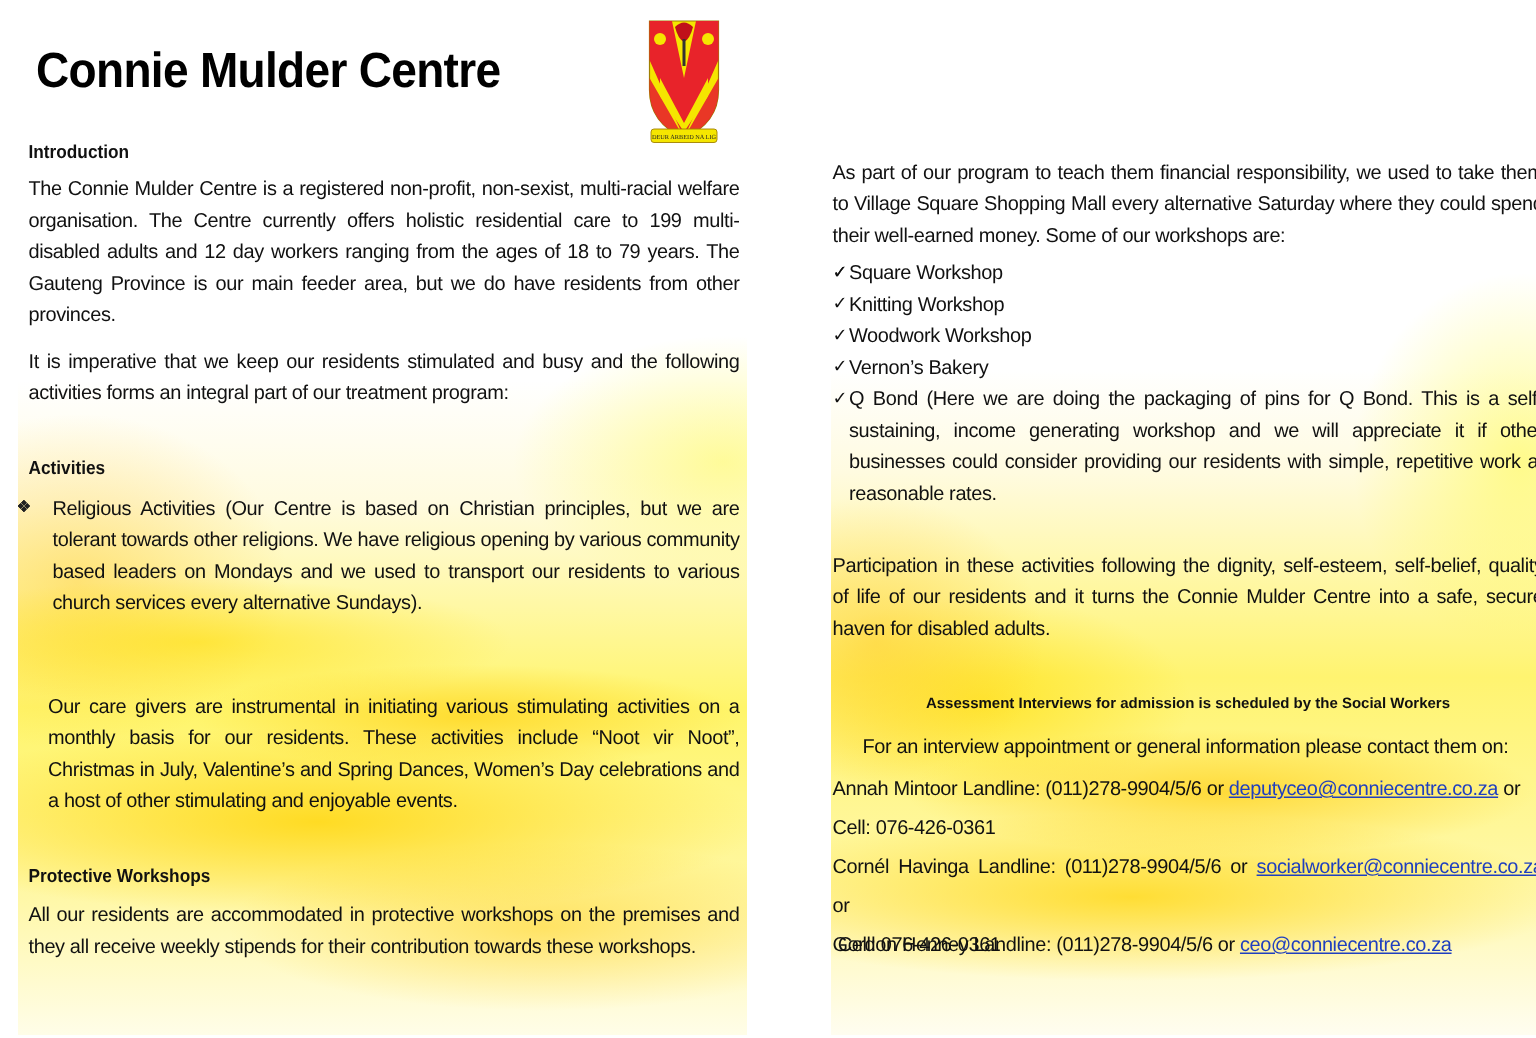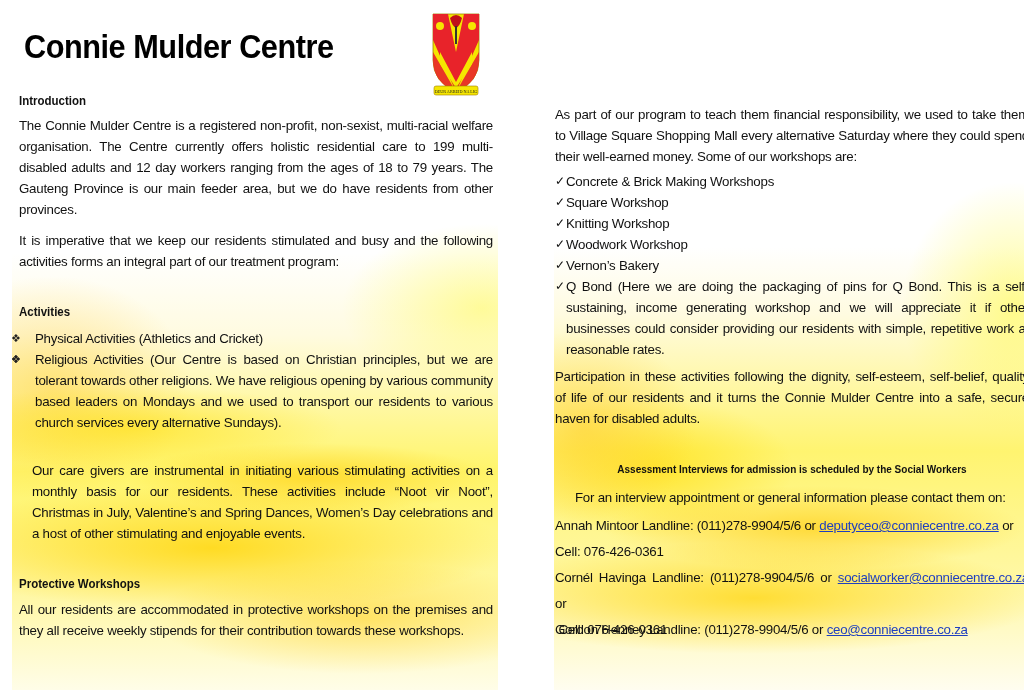--- a/index.html
+++ b/index.html
@@ -96,21 +96,20 @@
       <p class="narrow">It is imperative that we keep our residents stimulated and busy and the following activities forms an integral part of our treatment program:</p>
     </div>
 
     <div class="block" style="top:297px;">
       <div class="h">Activities</div>
     </div>
 
     <div class="block bullets" style="top:320px; left:9px; width:472px;">
       <div class="li narrow">
         <span class="mark">❖</span>
-        <span>Physical Activities (Athletics and Cricket)</span>
       </div>
       <div class="li narrow">
         <span class="mark">❖</span>
       </div>
       <div class="li narrow">
         <span class="mark">❖</span>
         <span>Religious Activities (Our Centre is based on Christian principles, but we are tolerant towards other religions. We have religious opening by various community based leaders on Mondays and we used to transport our residents to various church services every alternative Sundays).</span>
       </div>
     </div>
 
@@ -130,21 +129,20 @@
 <div class="page right">
   <div class="swirl"></div>
   <div class="content">
     <div class="block" style="top:96px;">
       <p class="narrow">As part of our program to teach them financial responsibility, we used to take them to Village Square Shopping Mall every alternative Saturday where they could spend their well-earned money. Some of our workshops are:</p>
     </div>
 
     <div class="block checks" style="top:163px;">
       <div class="li narrow">
         <span class="mark">✓</span>
-        <span>Concrete &amp; Brick Making Workshops</span>
       </div>
       <div class="li narrow">
         <span class="mark">✓</span>
         <span>Square Workshop</span>
       </div>
       <div class="li narrow">
         <span class="mark">✓</span>
         <span>Knitting Workshop</span>
       </div>
       <div class="li narrow">

